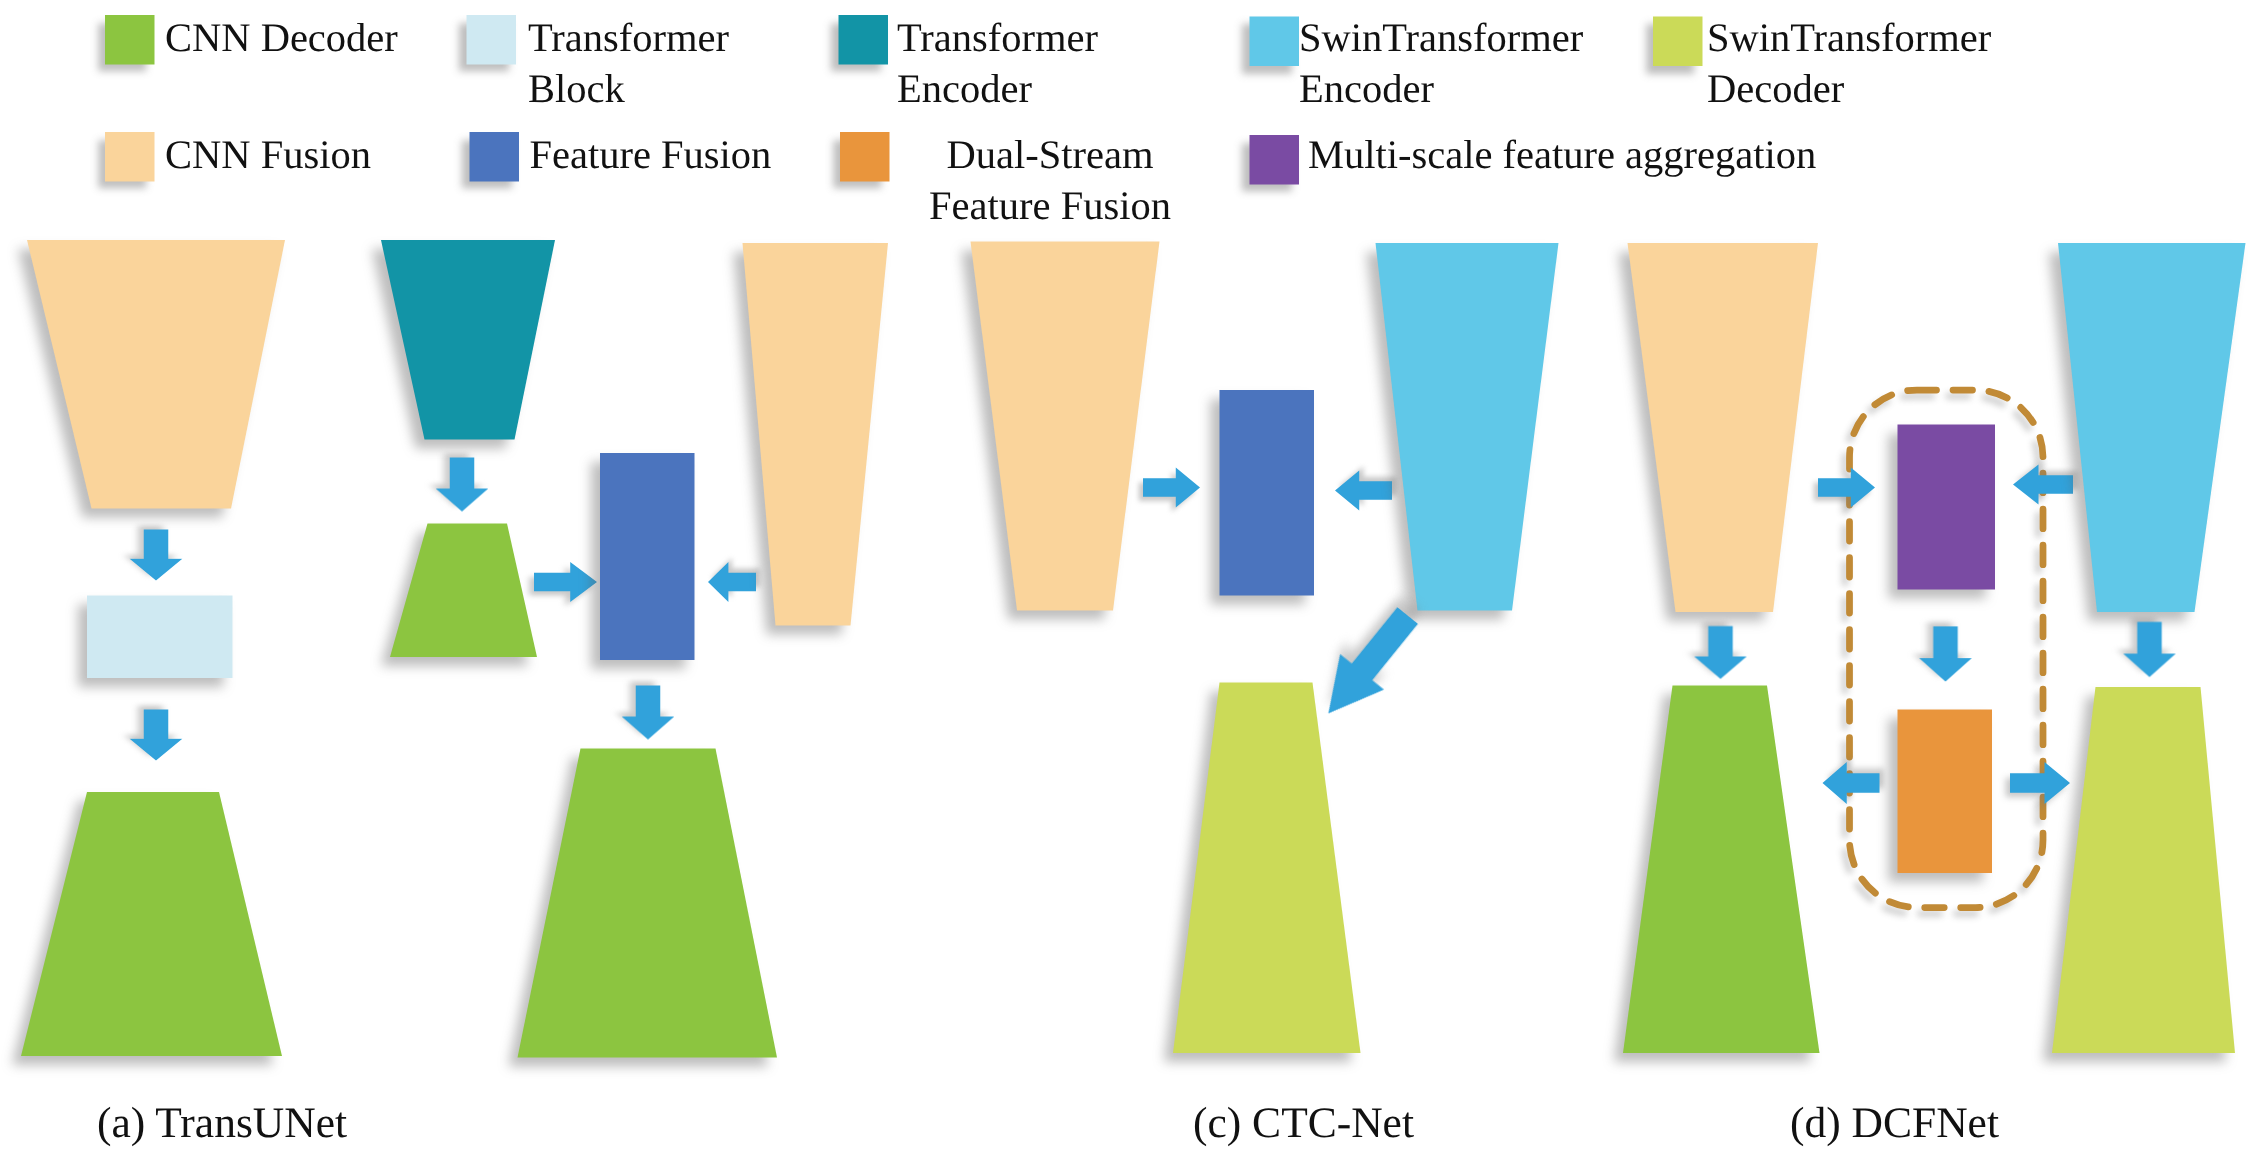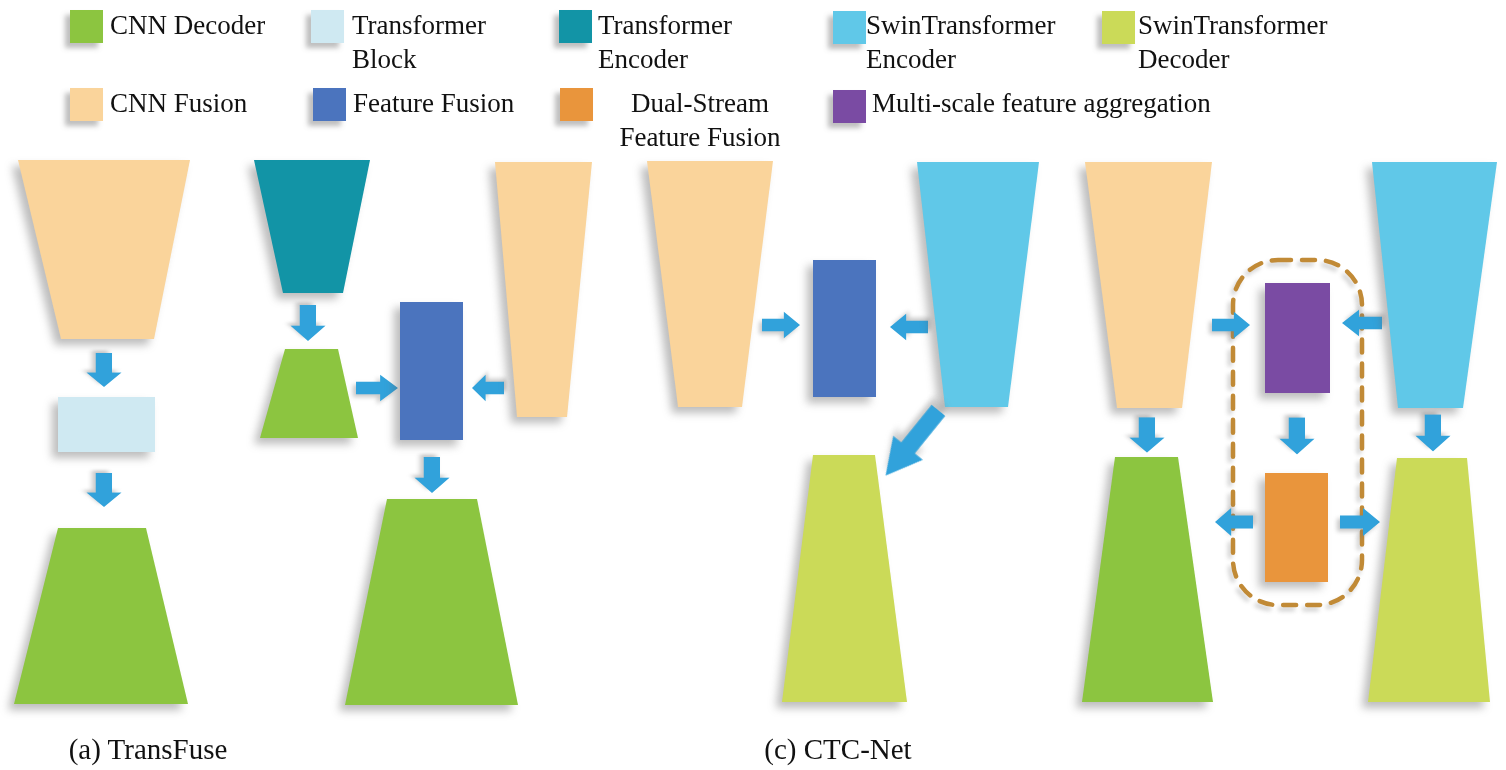--- a/index.html
+++ b/index.html
@@ -53,21 +53,21 @@
 
   .caption {
     position: absolute;
     width: 260px; top: 733px;
     text-align: center;
     font-size: 29px;
     color: #111111;
   }
   #cap-a { left:  18px; }
   #cap-b { left: 326px; }
-  #cap-c { left: 708px; }
+  #cap-c { left: 739px; }
   #cap-d { left: 1133px; }
 </style>
 </head>
 <body>
 
 <div class="canvas">
 
   <div>
     <span class="swatch" id="sw-cnn-dec" style="background-color: rgb(140, 197, 64);"></span>
     <span class="legend-label" id="lb-cnn-dec">CNN Decoder</span>
@@ -153,16 +153,17 @@
       <rect class="shape" x="1265" y="473" width="63" height="109" style="fill: rgb(233, 149, 60);"></rect>
       <use href="#barrow" xlink:href="#barrow" class="arrow" transform="translate(1234,522) rotate(180) scale(0.95,1.0)" style="fill: rgb(49, 162, 219);"></use>
       <use href="#barrow" xlink:href="#barrow" class="arrow" transform="translate(1360,522) scale(1.0,1.0)" style="fill: rgb(49, 162, 219);"></use>
 
       <polygon class="shape" points="1372,162 1497,162 1463,408 1398,408" style="fill: rgb(96, 200, 232);"></polygon>
       <use href="#barrow" xlink:href="#barrow" class="arrow" transform="translate(1433,433) rotate(90) scale(0.92,1.25)" style="fill: rgb(49, 162, 219);"></use>
       <polygon class="shape" points="1397,458 1467,458 1490,702 1368,702" style="fill: rgb(203, 218, 88);"></polygon>
     </g>
   </svg>
 
-  <div class="caption" id="cap-a">(a) TransFuse</div>
+  <div class="caption" id="cap-a">(a) TransUNet</div>
   <div class="caption" id="cap-c">(c) CTC-Net</div>
+  <div class="caption" id="cap-d">(d) DCFNet</div>
 
 </div>
 
 </body></html>

